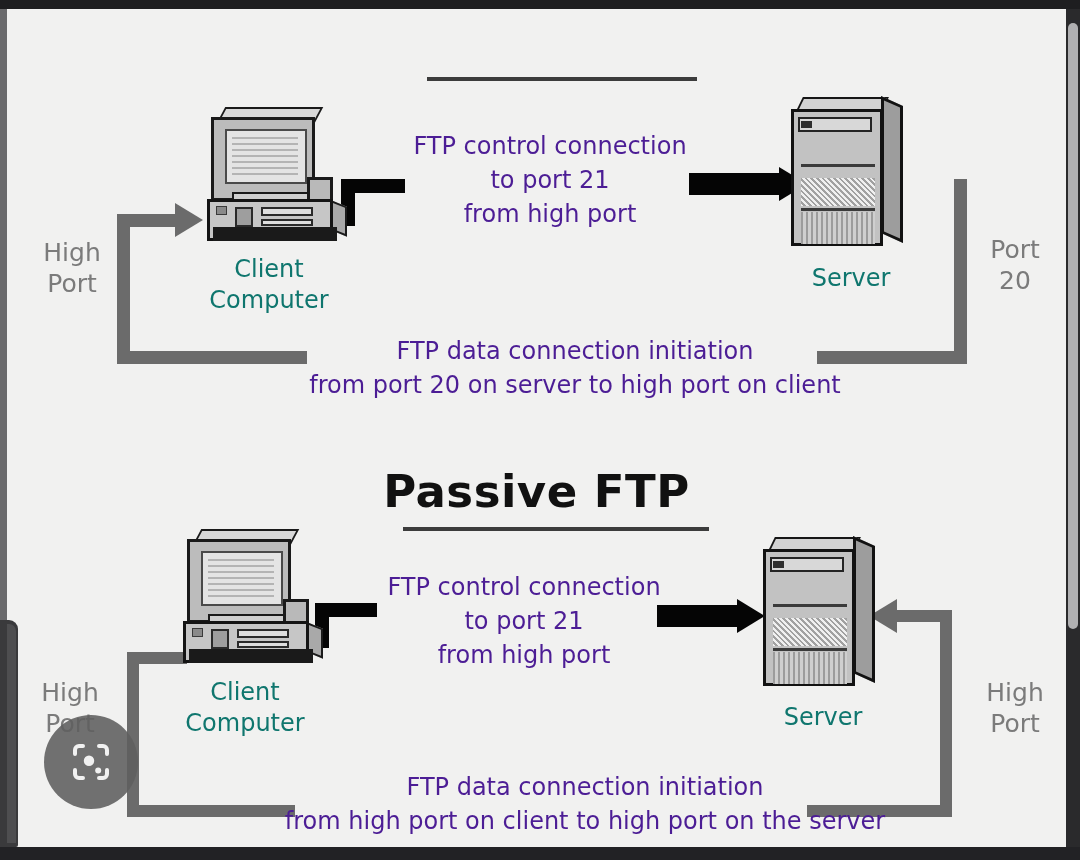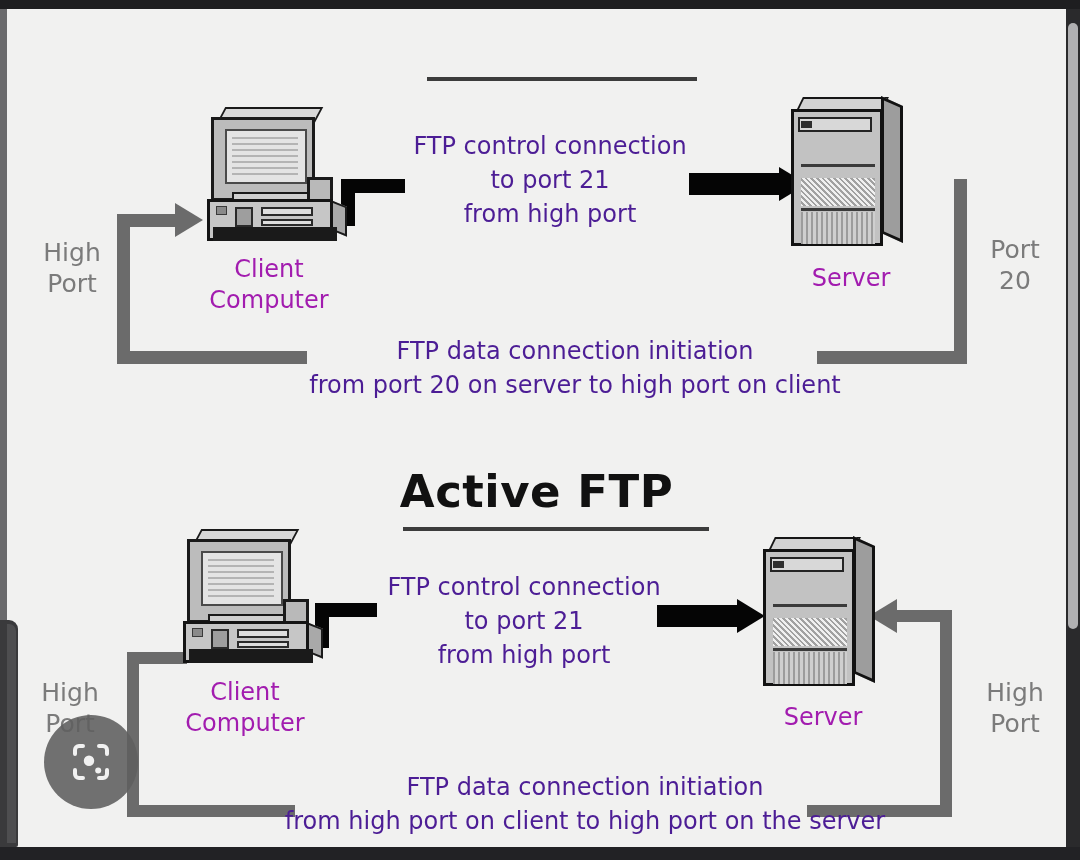--- a/index.html
+++ b/index.html
@@ -130,21 +130,21 @@
     color: #7b7b7b;
     text-align: center;
     white-space: pre-line;
     font-weight: 500;
   }
   .device-label {
     position: absolute;
     font-family: "DejaVu Sans", sans-serif;
     font-size: 24px;
     line-height: 31px;
-    color: #a21caf;
+    color: #0f766e;
     text-align: center;
     white-space: pre-line;
     font-weight: 500;
     width: 220px;
   }
 
   
   .wire { position: absolute; }
   .wire-black { background: #050505; }
   .wire-gray  { background: #6b6b6b; }
@@ -416,21 +416,21 @@
 
       <div class="side-label" style="left:10px; top:228px; width:110px;">High
 Port</div>
 
       <div class="side-label" style="left:958px; top:225px; width:100px;">Port
 20</div>
     </div>
 
     <div class="panel" id="panel-passive">
 
-      <div class="diagram-title" id="title-passive">Active FTP</div>
+      <div class="diagram-title" id="title-passive">Passive FTP</div>
       <div class="title-rule" style="top:90px; left:396px; width:306px;"></div>
 
       <div class="wire wire-gray" style="left:120px; top:215px; width:60px; height:12px;"></div>
       <div class="wire wire-gray" style="left:120px; top:215px; width:12px; height:165px;"></div>
       <div class="wire wire-gray" style="left:120px; top:368px; width:168px; height:12px;"></div>
       <div class="wire wire-gray" style="left:800px; top:368px; width:145px; height:12px;"></div>
       <div class="wire wire-gray" style="left:933px; top:185px; width:12px; height:195px;"></div>
       <div class="wire wire-gray" style="left:890px; top:173px; width:55px; height:12px;"></div>
       <div class="arrow-head arrow-left-gray" style="left:862px; top:162px;"></div>
 

